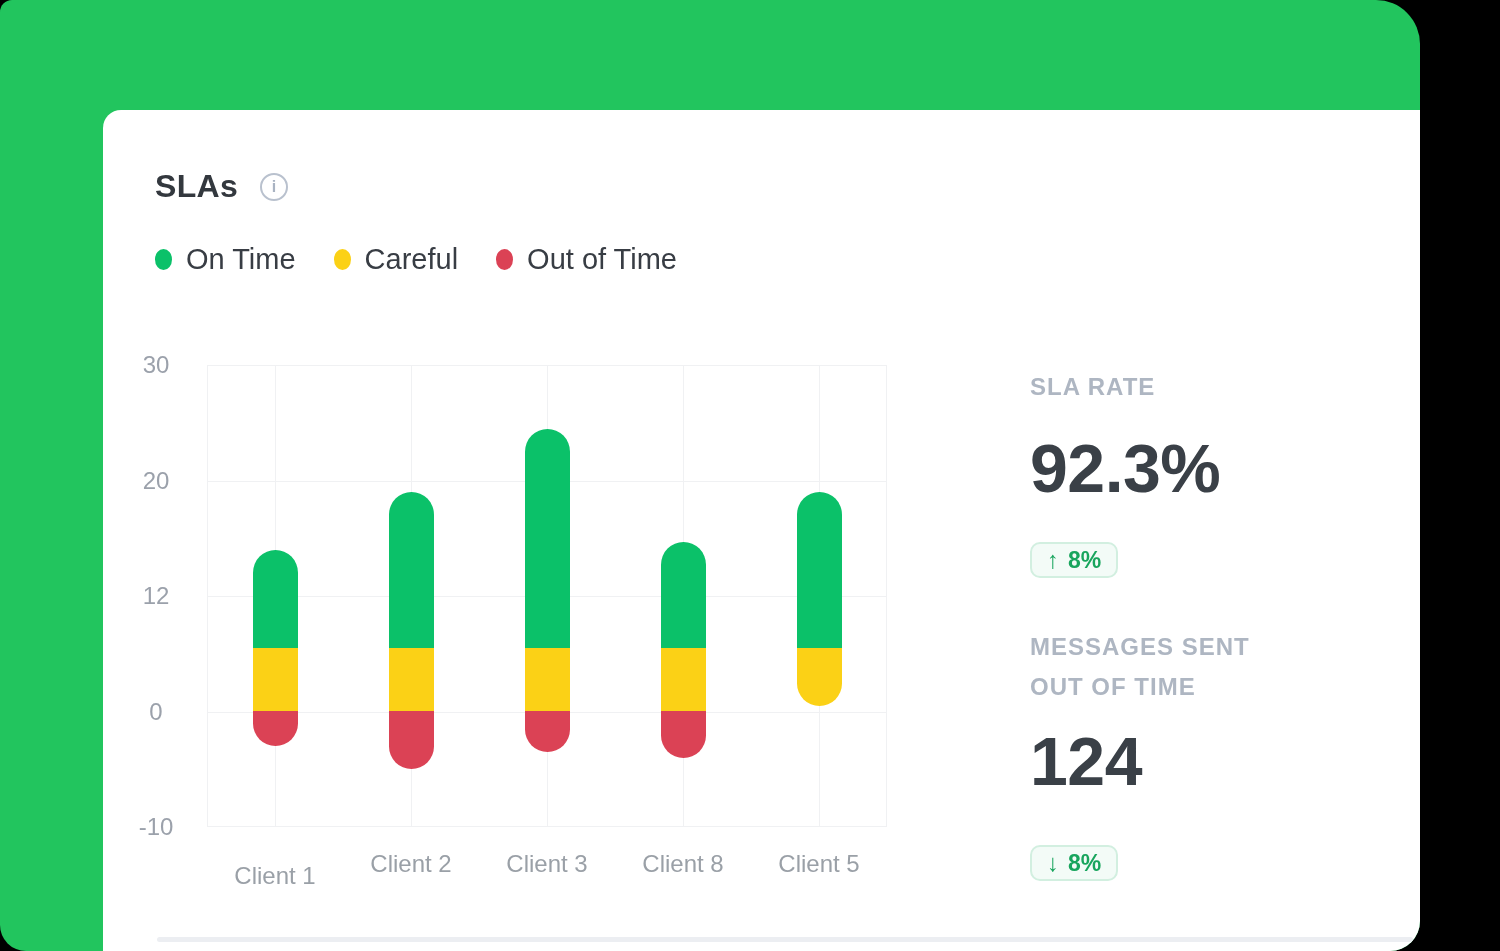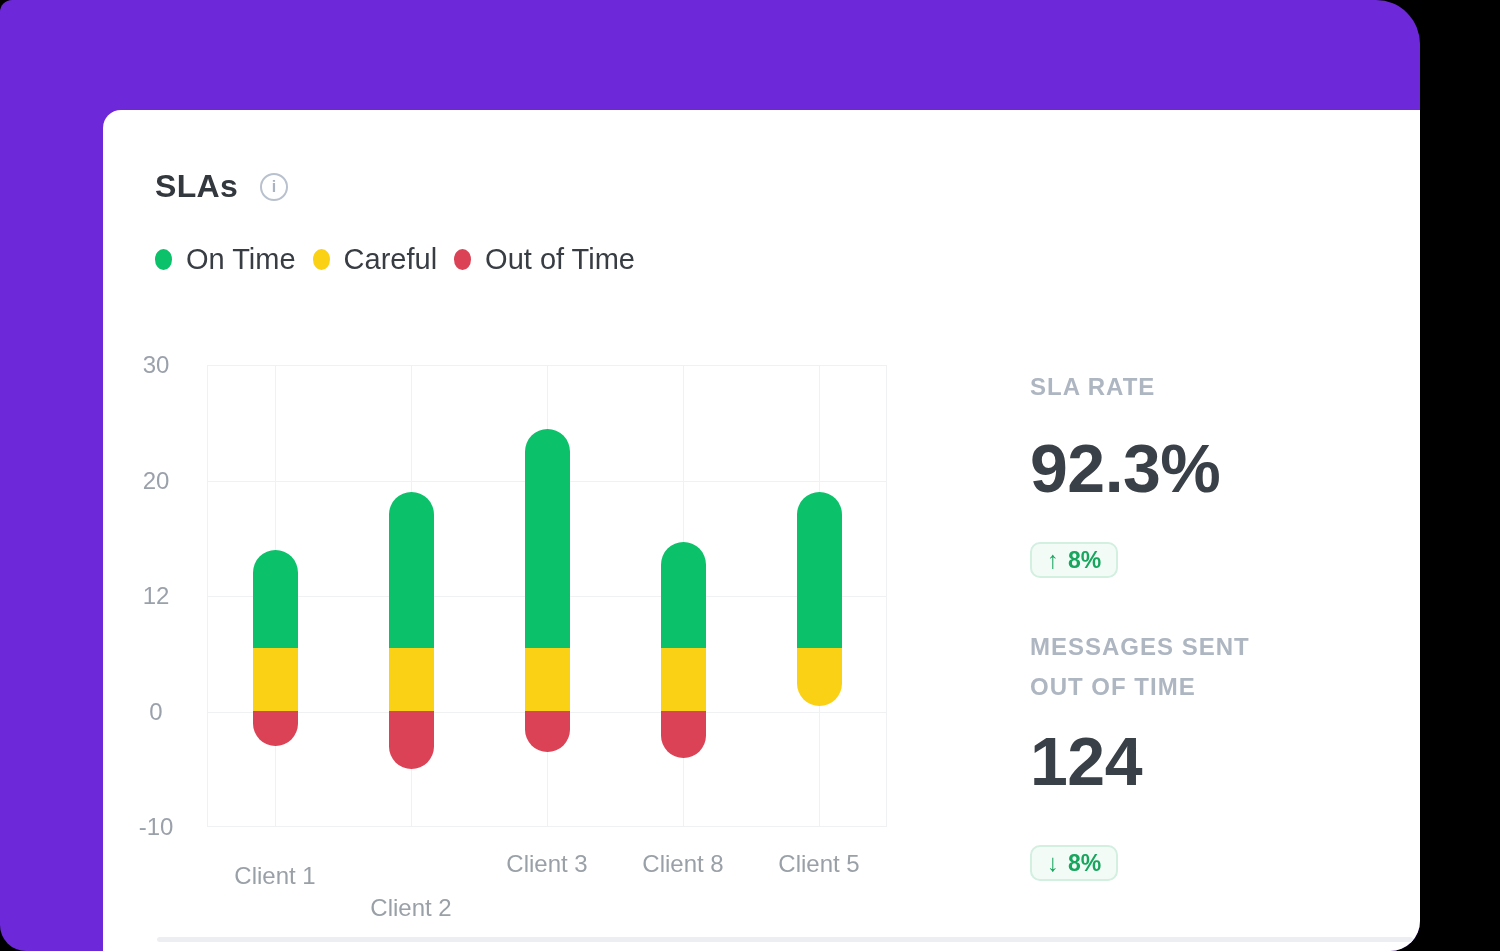--- a/index.html
+++ b/index.html
@@ -1,22 +1,22 @@
 <!DOCTYPE html>
 <html><head>
 <meta charset="utf-8">
 <style>
   html,body{margin:0;padding:0;}
   body{width:1500px;height:951px;background:#000;font-family:"Liberation Sans",sans-serif;position:relative;overflow:hidden;}
-  .viewport{position:absolute;left:0;top:0;width:1420px;height:951px;background:#6d28d9;border-radius:12px 44px 30px 26px;overflow:hidden;}
+  .viewport{position:absolute;left:0;top:0;width:1420px;height:951px;background:#22c55e;border-radius:12px 44px 30px 26px;overflow:hidden;}
   .card{position:absolute;left:103px;top:110px;width:1317px;height:841px;background:#ffffff;border-radius:18px 0 0 0;}
   .title-row{position:absolute;left:52px;top:58px;display:flex;align-items:center;gap:22px;}
   .title{font-size:32px;font-weight:700;color:#33383e;letter-spacing:.3px;}
   .info-icon{width:28px;height:28px;border:2px solid #b9c1ce;border-radius:50%;color:#a9b3c2;display:flex;align-items:center;justify-content:center;font-size:16px;font-weight:700;box-sizing:border-box;font-style:normal;}
-  .legend{position:absolute;left:52px;top:133px;display:flex;align-items:center;gap:17px;}
+  .legend{position:absolute;left:52px;top:133px;display:flex;align-items:center;gap:38px;}
   .legend-item{display:flex;align-items:center;gap:14px;font-size:29px;color:#383d44;}
   .legend-dot{width:17px;height:21px;border-radius:50%;flex:0 0 auto;}
   .yaxis{position:absolute;left:18px;top:255px;width:70px;height:462px;}
   .ytick{position:absolute;right:0;font-size:24px;color:#9ba1ab;line-height:28px;text-align:center;width:70px;}
   .plot{position:absolute;left:104px;top:255px;width:680px;height:462px;}
   .gridline-h{position:absolute;left:0;width:100%;height:1px;background:#f0f1f3;}
   .gridline-v{position:absolute;top:0;width:1px;height:100%;background:#f0f1f3;}
   .bar{position:absolute;width:45px;border-radius:22.5px;overflow:hidden;display:flex;flex-direction:column;}
   .bar-seg{width:100%;}
   .xaxis{position:absolute;left:104px;top:740px;width:680px;height:32px;}
@@ -94,21 +94,21 @@
           <div class="bar-seg" style="height: 46.2px; background: rgb(219, 66, 85);"></div>
         </div>
         <div class="gridline-v" style="left: 612px;"></div>
         <div class="bar" style="left: 589.5px; top: 127.05px; height: 213.675px;">
           <div class="bar-seg" style="height: 155.925px; background: rgb(11, 193, 105);"></div>
           <div class="bar-seg" style="height: 57.75px; background: rgb(251, 209, 22);"></div>
         </div>
       </div>
     <div class="xaxis">
         <div class="xtick" style="left: -12px; margin-top: 12px;">Client 1</div>
-        <div class="xtick" style="left: 124px; margin-top: 44px;">Client 2</div>
+        <div class="xtick" style="left: 124px;">Client 2</div>
         <div class="xtick" style="left: 260px;">Client 3</div>
         <div class="xtick" style="left: 396px;">Client 8</div>
         <div class="xtick" style="left: 532px;">Client 5</div>
       </div>
 
     <div class="stat-col">
       <div class="stat-label" style="top:263px">SLA RATE</div>
       <div class="stat-value" style="top:322px">92.3%</div>
       <div class="badge" style="top:432px">
         <span class="arrow">↑</span>

